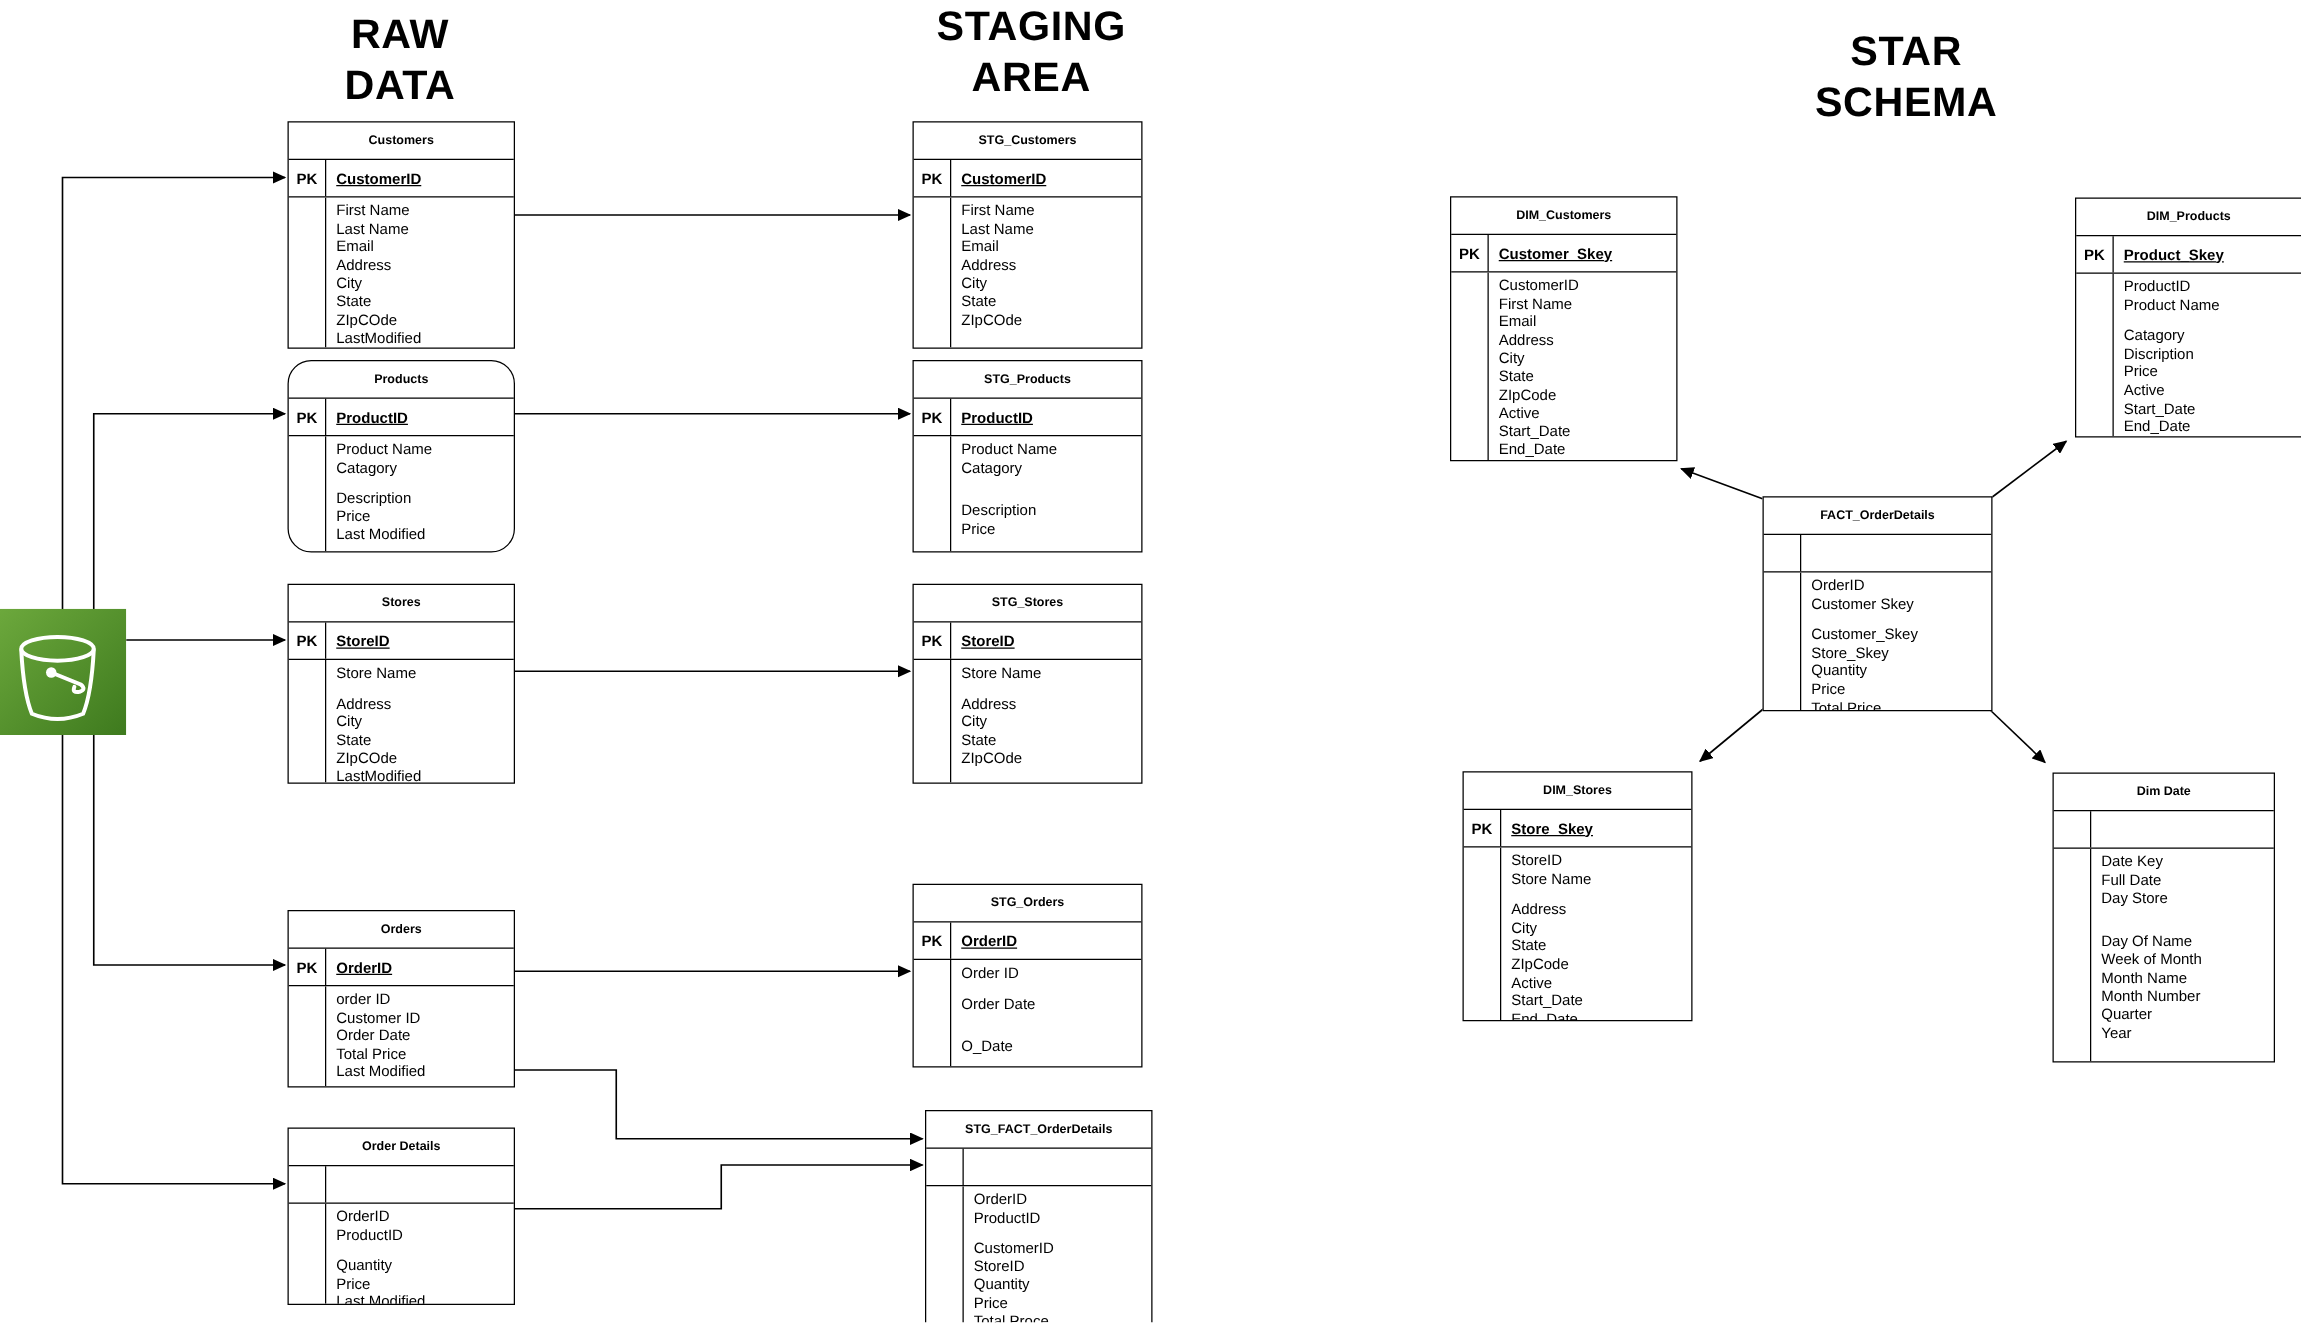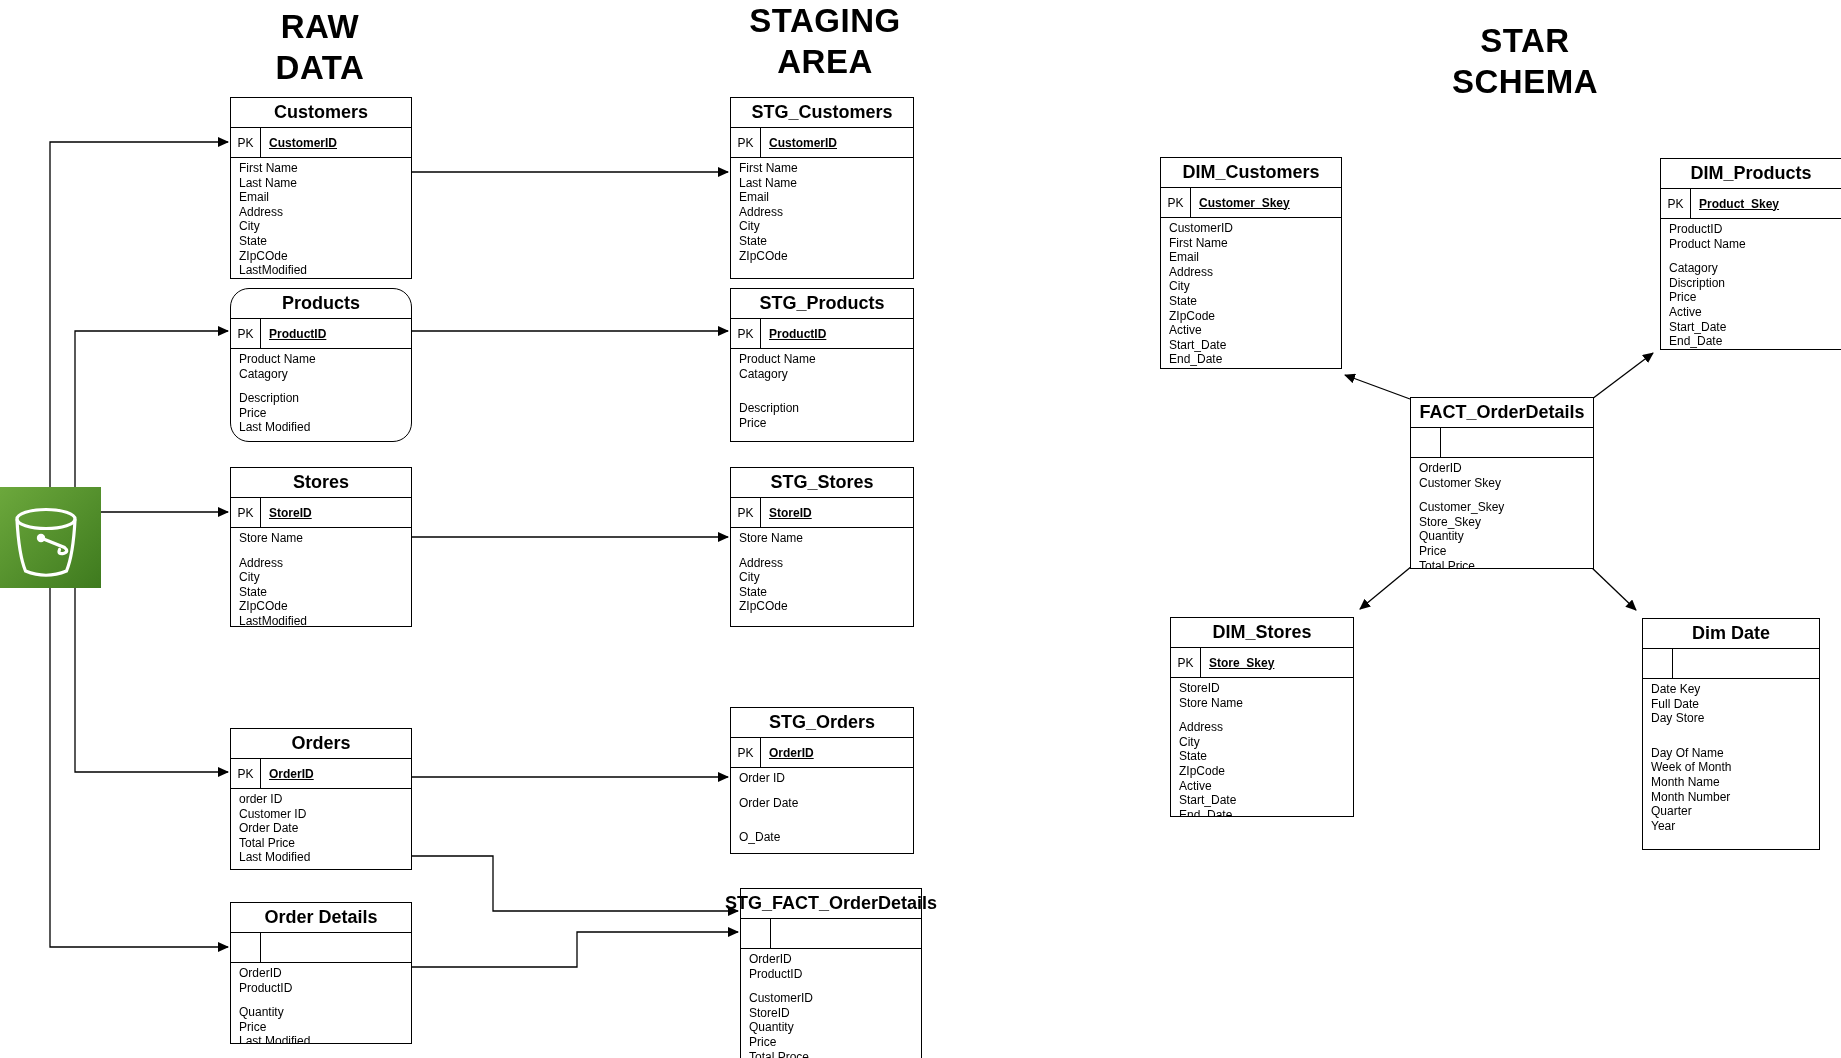--- a/index.html
+++ b/index.html
@@ -12,32 +12,32 @@
   .dia-header{
     position:absolute;z-index:3;text-align:center;font-weight:bold;
     font-size:33px;line-height:41px;letter-spacing:0.5px;
   }
   .tbl{
     position:absolute;z-index:2;background:#ffffff;border:1px solid #000;
     font-size:12px;box-sizing:content-box;
   }
   .tbl .t{
     height:29px;border-bottom:1px solid #000;display:flex;align-items:center;
-    justify-content:center;font-weight:bold;font-size:18px;white-space:nowrap;
+    justify-content:center;font-weight:bold;font-size:10px;white-space:nowrap;
   }
   .tbl .pkrow{height:29px;border-bottom:1px solid #000;display:flex;}
   .tbl .pkcell{
     width:29px;border-right:1px solid #000;display:flex;align-items:center;
-    justify-content:center;font-weight:normal;flex:none;
+    justify-content:center;font-weight:bold;flex:none;
   }
   .tbl .pkfield{
     flex:1;display:flex;align-items:center;padding-left:8px;font-weight:bold;
     text-decoration:underline;white-space:nowrap;
   }
-  .tbl .body{display:flex;overflow:hidden;flex-direction:column;}
+  .tbl .body{display:flex;overflow:hidden;}
   .tbl .pkcol{width:29px;border-right:1px solid #000;flex:none;}
   .tbl .rows{flex:1;padding:3px 0 0 8px;}
   .row{height:14.6px;line-height:14.6px;white-space:nowrap;}
   .row.blank{height:10px;}
   #bucket{position:absolute;z-index:2;}
 </style>
 </head>
 <body>
 
 <div id="canvas">

